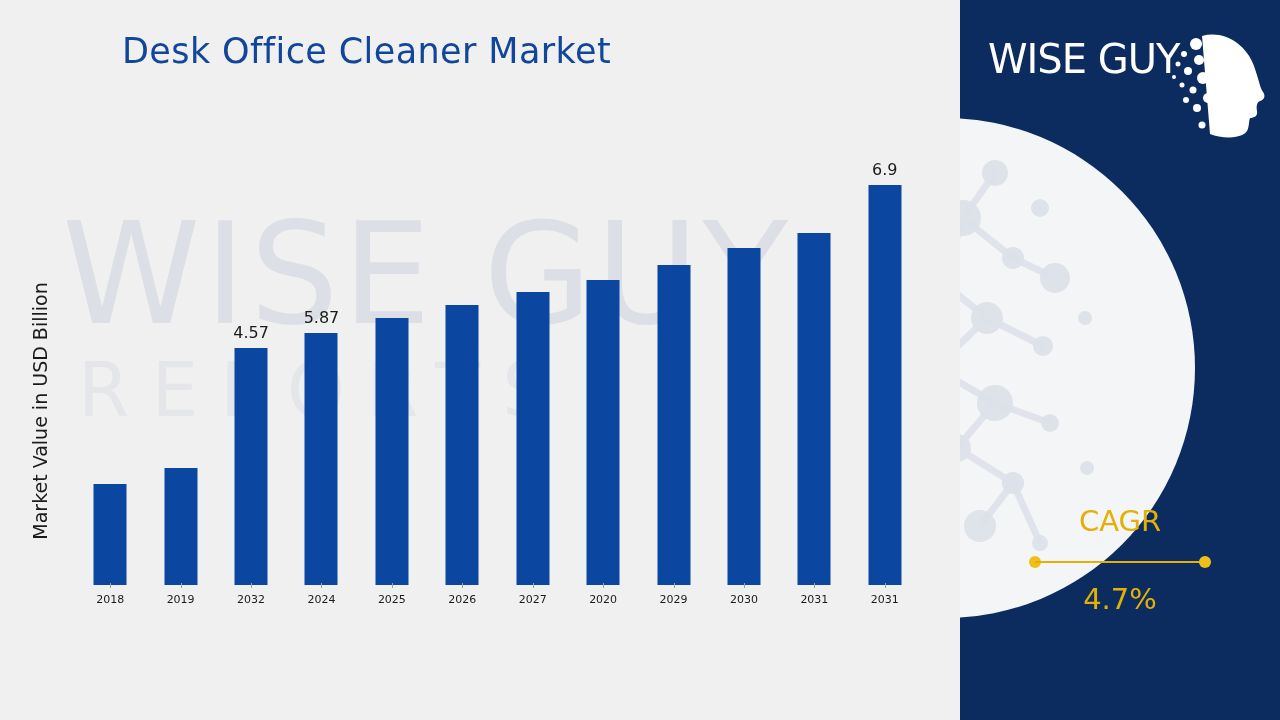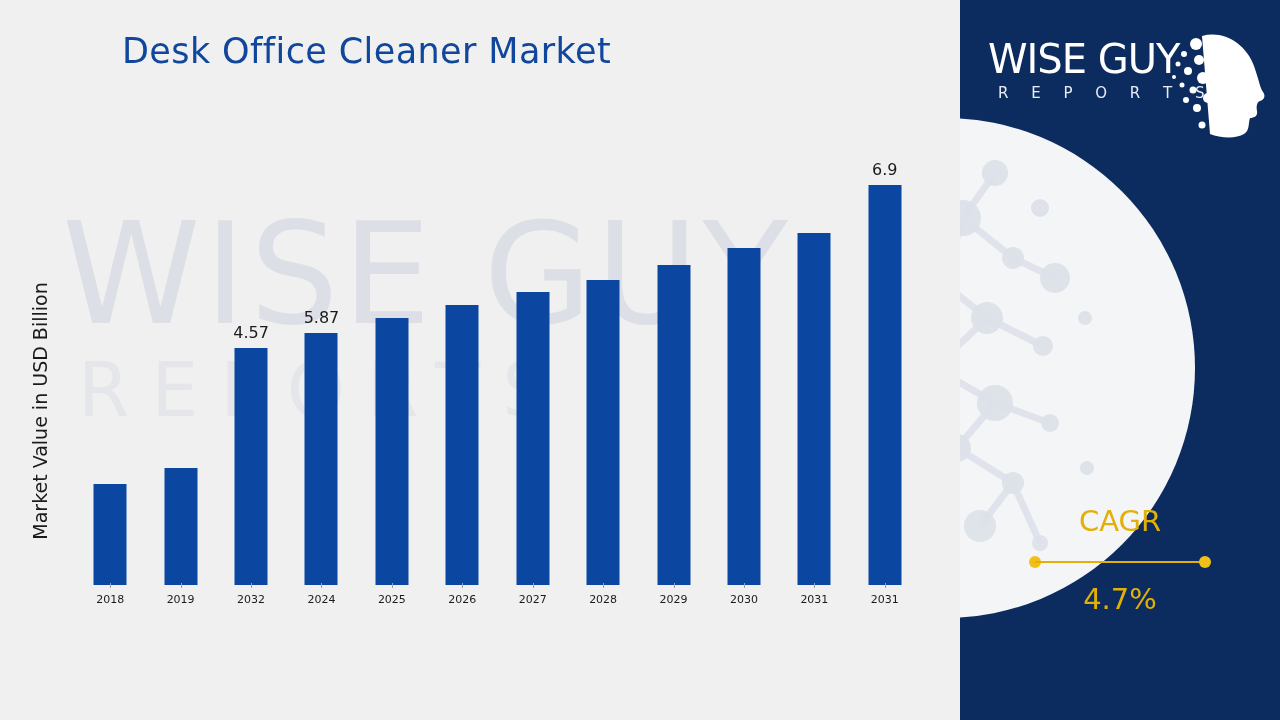--- a/index.html
+++ b/index.html
@@ -208,21 +208,21 @@
       <div class="xlab" style="left: 176.042px;">2032</div>
       <div class="tick" style="left: 246.458px;"></div>
       <div class="xlab" style="left: 246.458px;">2024</div>
       <div class="tick" style="left: 316.875px;"></div>
       <div class="xlab" style="left: 316.875px;">2025</div>
       <div class="tick" style="left: 387.292px;"></div>
       <div class="xlab" style="left: 387.292px;">2026</div>
       <div class="tick" style="left: 457.708px;"></div>
       <div class="xlab" style="left: 457.708px;">2027</div>
       <div class="tick" style="left: 528.125px;"></div>
-      <div class="xlab" style="left: 528.125px;">2028</div>
+      <div class="xlab" style="left: 528.125px;">2020</div>
       <div class="tick" style="left: 598.542px;"></div>
       <div class="xlab" style="left: 598.542px;">2029</div>
       <div class="tick" style="left: 668.958px;"></div>
       <div class="xlab" style="left: 668.958px;">2030</div>
       <div class="tick" style="left: 739.375px;"></div>
       <div class="xlab" style="left: 739.375px;">2031</div>
       <div class="tick" style="left: 809.792px;"></div>
       <div class="xlab" style="left: 809.792px;">2031</div>
     </div>
 
@@ -267,21 +267,20 @@
       <path d="M268,100 L248,165 L292,200 L348,228"></path>
       <path d="M292,200 L240,250 L300,285 L355,305"></path>
       <path d="M300,285 L262,330 L318,365 L285,408"></path>
       <path d="M262,330 L232,425"></path>
       <path d="M318,365 L345,425"></path>
     </g>
   </svg>
 
   <div id="logo">
     <div id="logo-wordmark">WISE GUY</div>
-    <div id="logo-sub">R E P O R T S</div>
     <svg id="logo-head" viewBox="0 0 105 110">
       <path d="M36,6 C58,0 80,14 88,36 C93,50 94,58 97,62
                C100,66 98,70 94,71 C91,72 90,76 91,81
                C92,86 88,88 84,88 C82,94 84,100 78,104
                C70,109 54,108 44,104 L36,6 Z" fill="#ffffff"></path>
       <g fill="#ffffff">
         <circle cx="30" cy="14" r="6"></circle>
           <circle cx="44" cy="9" r="4"></circle>
         <circle cx="18" cy="24" r="3"></circle>
           <circle cx="33" cy="30" r="5"></circle>

